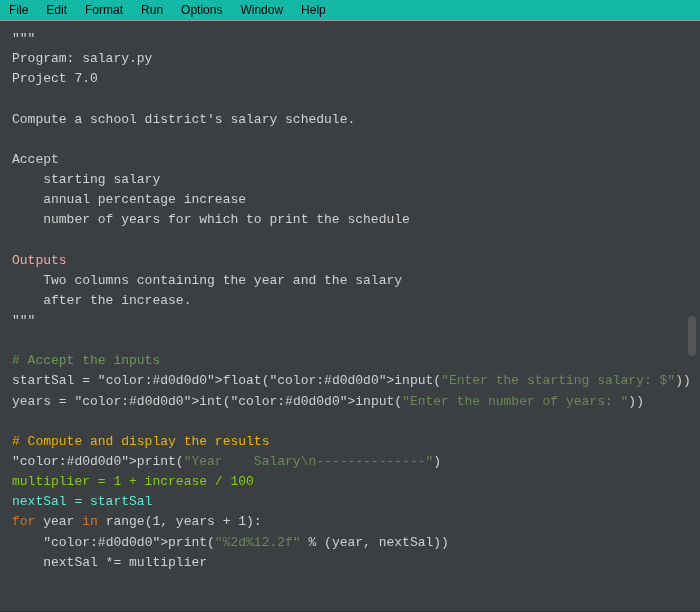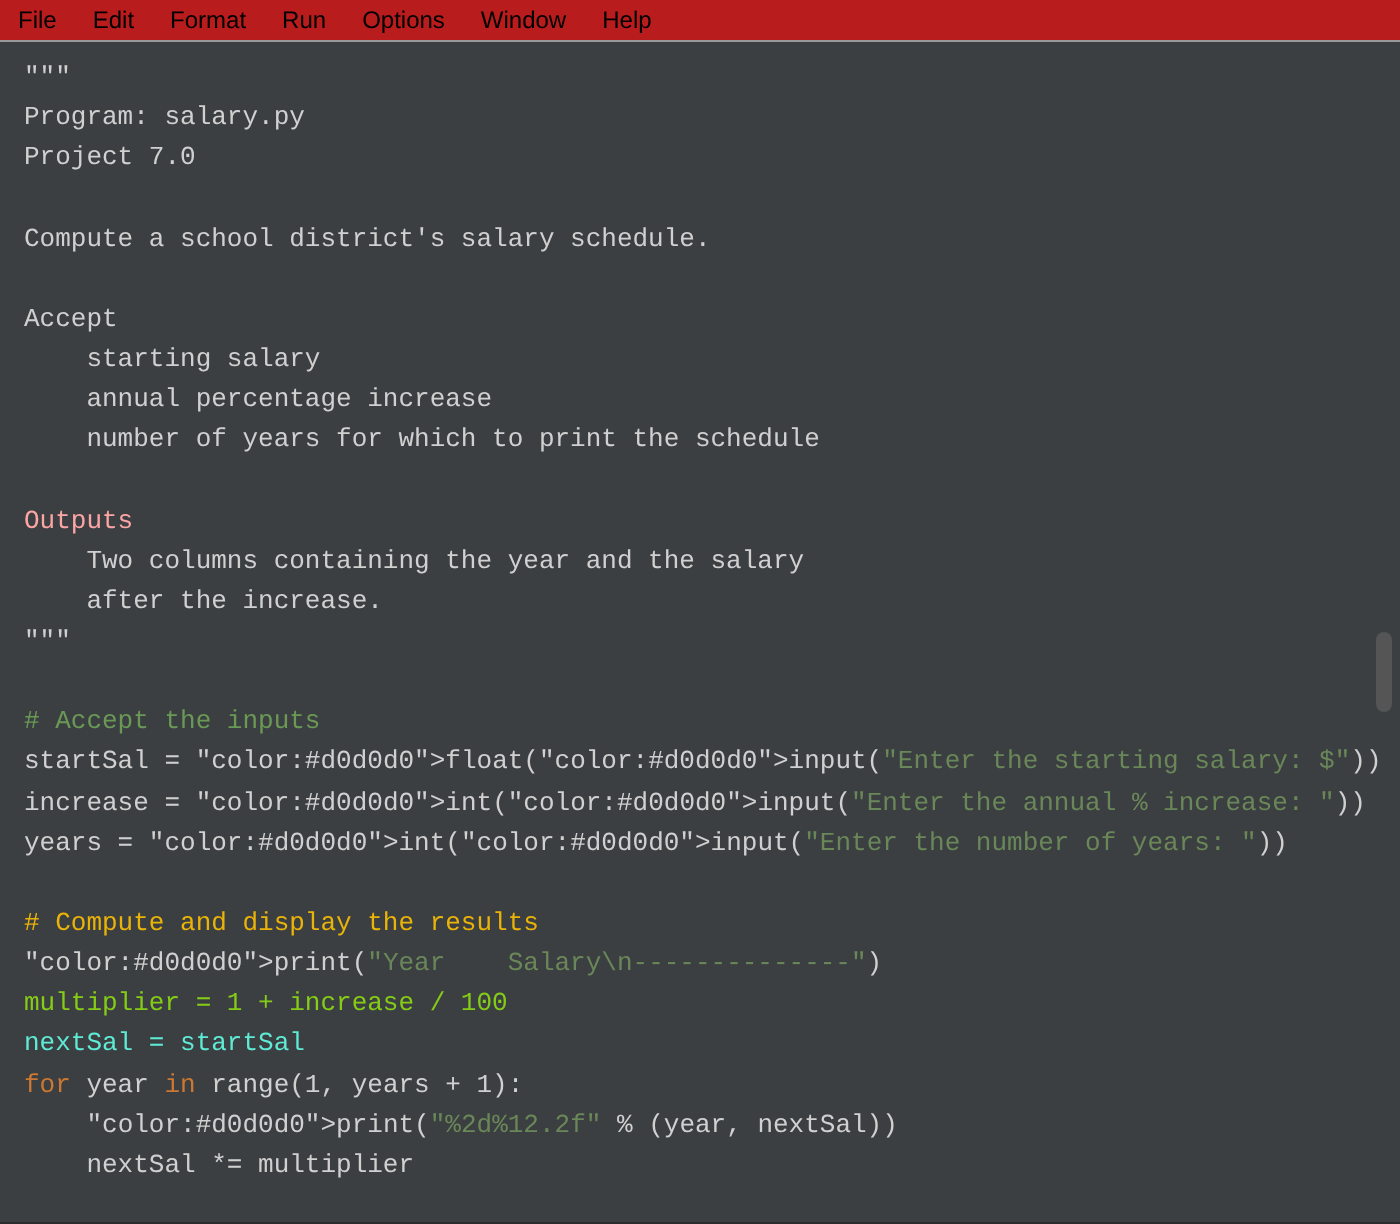--- a/index.html
+++ b/index.html
@@ -10,21 +10,21 @@
 
     body {
       width: 700px;
       height: 612px;
       background: #2b2b2b;
       font-family: 'Courier New', Courier, monospace;
       overflow: hidden;
     }
 
     #menu-bar {
-      background: #b91c1c;
+      background: #14b8a6;
       padding: 2px 6px;
       font-family: Arial, sans-serif;
       font-size: 12px;
       color: #000;
       display: flex;
       gap: 12px;
       border-bottom: 1px solid #999;
     }
 
     .menu-item {
@@ -85,21 +85,20 @@
       <div class="code-line" style="color: rgb(208, 208, 208);">    annual percentage increase</div>
       <div class="code-line" style="color: rgb(208, 208, 208);">    number of years for which to print the schedule</div>
       <div class="code-line">&nbsp;</div>
       <div class="code-line" style="color: #fca5a5;">Outputs</div>
       <div class="code-line" style="color: rgb(208, 208, 208);">    Two columns containing the year and the salary</div>
       <div class="code-line" style="color: rgb(208, 208, 208);">    after the increase.</div>
       <div class="code-line" style="color: rgb(208, 208, 208);">"""</div>
       <div class="code-line">&nbsp;</div>
       <div class="code-line" style="color: rgb(106, 153, 85);"># Accept the inputs</div>
       <div class="code-line" style="color: rgb(208, 208, 208);">startSal = <span style="&lt;span">"color:#d0d0d0"</span>&gt;float(<span style="&lt;span">"color:#d0d0d0"</span>&gt;input(<span style="color:#6a8759">"Enter the starting salary: $"</span>))</div>
-      <div class="code-line" style="color: rgb(208, 208, 208);">increase = <span style="&lt;span">"color:#d0d0d0"</span>&gt;int(<span style="&lt;span">"color:#d0d0d0"</span>&gt;input(<span style="color:#6a8759">"Enter the annual % increase: "</span>))</div>
       <div class="code-line" style="color: rgb(208, 208, 208);">years = <span style="&lt;span">"color:#d0d0d0"</span>&gt;int(<span style="&lt;span">"color:#d0d0d0"</span>&gt;input(<span style="color:#6a8759">"Enter the number of years: "</span>))</div>
       <div class="code-line">&nbsp;</div>
       <div class="code-line" style="color: #eab308;"># Compute and display the results</div>
       <div class="code-line" style="color: rgb(208, 208, 208);"><span style="&lt;span">"color:#d0d0d0"</span>&gt;print(<span style="color:#6a8759">"Year    Salary\n--------------"</span>)</div>
       <div class="code-line" style="color: #84cc16;">multiplier = 1 + increase / 100</div>
       <div class="code-line" style="color: #5eead4;">nextSal = startSal</div>
       <div class="code-line"><span style="color:#cc7832">for</span> year <span style="color:#cc7832">in</span> range(1, years + 1):</div>
       <div class="code-line" style="color: rgb(208, 208, 208);">    <span style="&lt;span">"color:#d0d0d0"</span>&gt;print(<span style="color:#6a8759">"%2d%12.2f"</span> % (year, nextSal))</div>
       <div class="code-line" style="color: rgb(208, 208, 208);">    nextSal *= multiplier</div>
     </div>

